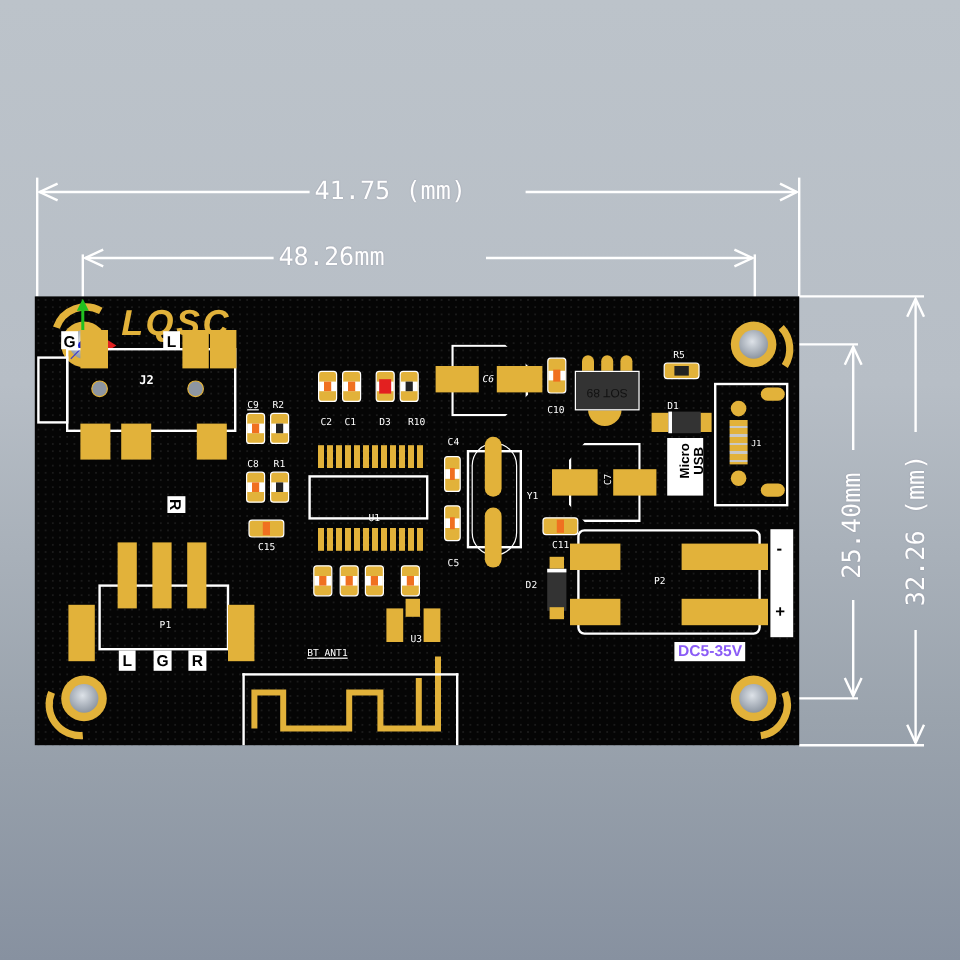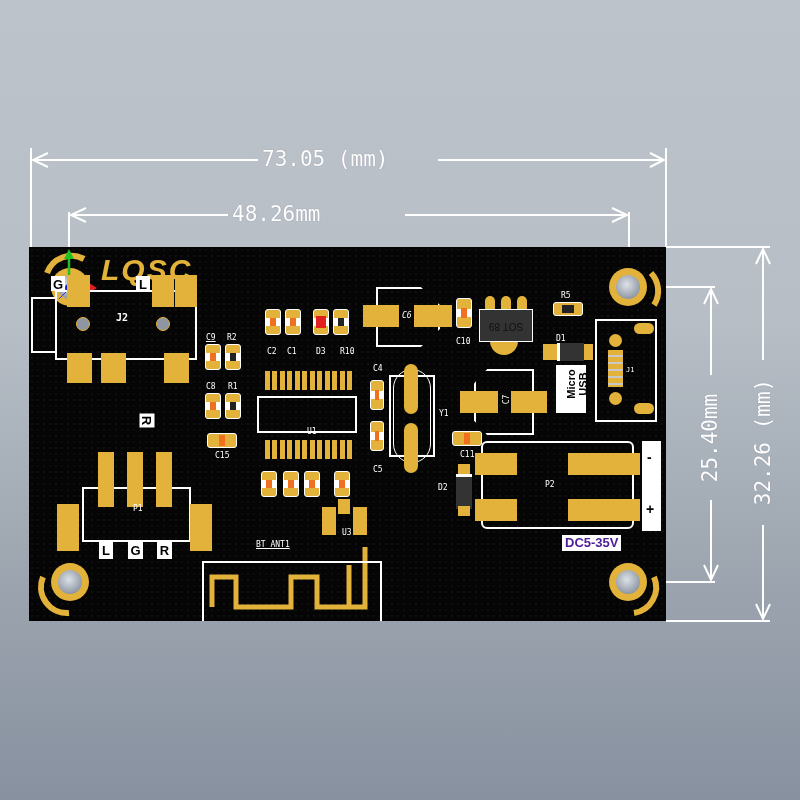--- a/index.html
+++ b/index.html
@@ -45,21 +45,21 @@
     <polyline points="704,565 711,580 718,565"></polyline>
 
     <line x1="666" y1="247" x2="770" y2="247"></line>
     <line x1="666" y1="621" x2="770" y2="621"></line>
     <line x1="763" y1="249" x2="763" y2="360"></line>
     <line x1="763" y1="525" x2="763" y2="619"></line>
     <polyline points="756,264 763,249 770,264"></polyline>
     <polyline points="756,604 763,619 770,604"></polyline>
   </g>
 </svg>
-<div class="dimtext" style="left:262px;top:147px;">73.05 (mm)</div>
+<div class="dimtext" style="left:262px;top:147px;">41.75 (mm)</div>
 <div class="dimtext" style="left:232px;top:202px;">48.26mm</div>
 <div class="dimtext" style="left:650px;top:426px;transform:rotate(-90deg);transform-origin:center;width:120px;text-align:center;">25.40mm</div>
 <div class="dimtext" style="left:683px;top:430px;transform:rotate(-90deg);transform-origin:center;width:160px;text-align:center;">32.26 (mm)</div>
 
 <div class="board">
 
   <svg class="abs" style="left:0;top:0" width="637" height="374">
     <defs>
       <radialGradient id="hole" cx="45%" cy="40%" r="60%">
         <stop offset="0%" stop-color="#dde2e8"></stop>
@@ -117,21 +117,21 @@
   <div class="box-lbl" style="left:22px;top:74px;width:14px;height:15px;transform:translateY(-45px);">G</div>
   <div class="box-lbl" style="left:107px;top:74px;width:14px;height:15px;transform:translateY(-45px);">L</div>
   <div class="box-lbl" style="left:111px;top:166px;width:14px;height:15px;transform:rotate(90deg);">R</div>
 
   <div class="silk" style="left:53px;top:240px;width:109px;height:55px;"></div>
   <div class="pad" style="left:69px;top:205px;width:16px;height:55px;"></div>
   <div class="pad" style="left:98px;top:205px;width:16px;height:55px;"></div>
   <div class="pad" style="left:127px;top:205px;width:16px;height:55px;"></div>
   <div class="pad" style="left:28px;top:257px;width:22px;height:47px;"></div>
   <div class="pad" style="left:161px;top:257px;width:22px;height:47px;"></div>
-  <div class="lbl" style="left:104px;top:257px;">P1</div>
+  <div class="lbl" style="left:104px;top:269px;">P1</div>
   <div class="box-lbl" style="left:70px;top:295px;width:14px;">L</div>
   <div class="box-lbl" style="left:99px;top:295px;width:15px;">G</div>
   <div class="box-lbl" style="left:128px;top:295px;width:15px;">R</div>
 
   <div class="lbl" style="left:177px;top:86px;text-decoration:underline;">C9</div>
   <div class="lbl" style="left:198px;top:86px;">R2</div>
   <div class="smd" style="left:176px;top:97px;width:16px;height:26px;">
       <div class="body"></div>
       <div class="core"></div>
     </div>
@@ -275,14 +275,14 @@
   <div class="silk" style="left:452px;top:194px;width:153px;height:88px;border-radius:6px;"></div>
   <div class="pad" style="left:446px;top:206px;width:42px;height:22px;"></div>
   <div class="pad" style="left:446px;top:252px;width:42px;height:22px;"></div>
   <div class="pad" style="left:539px;top:206px;width:72px;height:22px;"></div>
   <div class="pad" style="left:539px;top:252px;width:72px;height:22px;"></div>
   <div class="lbl" style="left:516px;top:233px;font-weight:normal;">P2</div>
   <div class="abs" style="left:613px;top:194px;width:19px;height:90px;background:#fff;">
     <div class="abs" style="left:5px;top:8px;font-size:14px;font-weight:bold;color:#000;">-</div>
     <div class="abs" style="left:4px;top:60px;font-size:14px;font-weight:bold;color:#000;">+</div>
   </div>
-  <div class="abs" style="left:533px;top:288px;background:#fff;color:#4c1d95;font-weight:bold;font-size:13px;padding:0 3px;line-height:16px;">DC5-35V</div>
+  <div class="abs" style="left:533px;top:288px;background:#fff;color:#8b5cf6;font-weight:bold;font-size:13px;padding:0 3px;line-height:16px;">DC5-35V</div>
 </div>
 
 </body></html>

